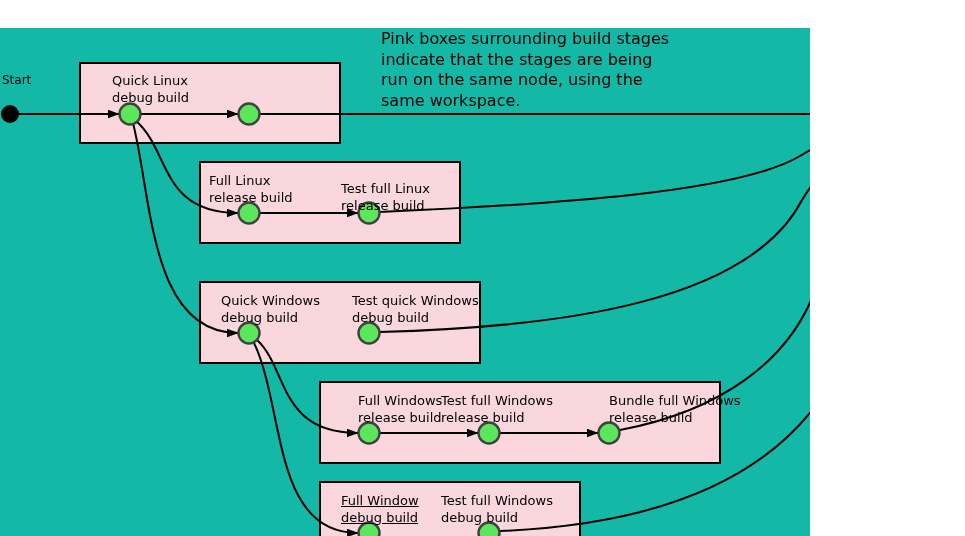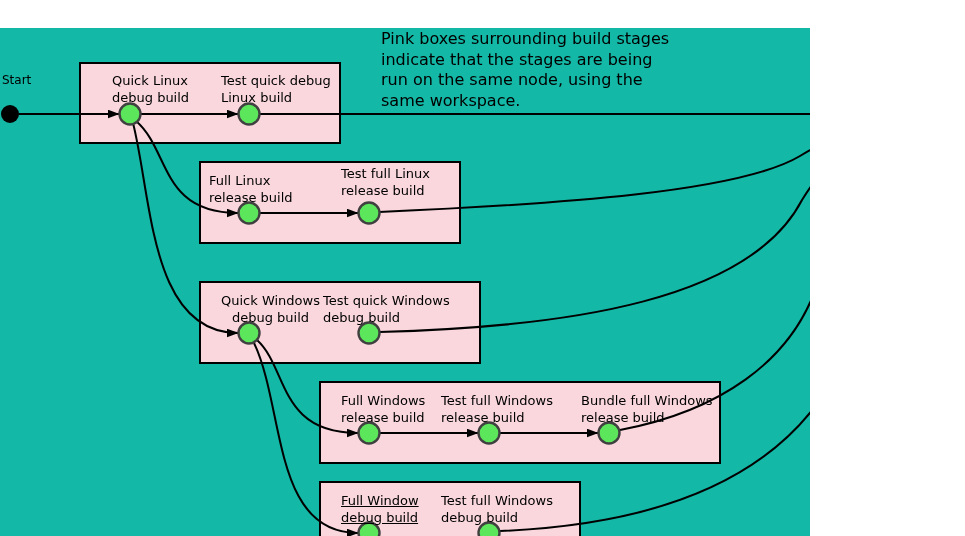--- a/index.html
+++ b/index.html
@@ -66,34 +66,32 @@
   <div class="annotation">Pink boxes surrounding build stages
 indicate that the stages are being
 run on the same node, using the
 same workspace.</div>
 
   <div class="terminal-label" style="left:2px;top:45px;">Start</div>
   <div class="terminal-label" style="left:935px;top:44px;font-style:italic;">End</div>
 
   <div class="label" style="left:112px;top:45px;">Quick Linux
 debug build</div>
-  <div class="label" style="left:221px;top:45px;">Test quick debug
-Linux build</div>
   <div class="label" style="left:209px;top:145px;">Full Linux
 release build</div>
-  <div class="label" style="left:341px;top:138px;">Test full Linux
+  <div class="label" style="left:341px;top:153px;">Test full Linux
 release build</div>
-  <div class="label" style="left:221px;top:265px;text-align:center;">Quick Windows
+  <div class="label" style="left:221px;top:265px;">Quick Windows
 debug build</div>
-  <div class="label" style="left:323px;top:265px;">Test quick Windows
+  <div class="label" style="left:352px;top:265px;">Test quick Windows
 debug build</div>
-  <div class="label" style="left:341px;top:365px;">Full Windows
+  <div class="label" style="left:358px;top:365px;">Full Windows
 release build</div>
   <div class="label" style="left:441px;top:365px;">Test full Windows
 release build</div>
-  <div class="label" style="left:581px;top:365px;">Bundle full Windows
+  <div class="label" style="left:609px;top:365px;">Bundle full Windows
 release build</div>
   <div class="label" style="left:341px;top:465px;text-decoration:underline;">Full Window
 debug build</div>
   <div class="label" style="left:441px;top:465px;">Test full Windows
 debug build</div>
 
 </div>
 
 </body></html>

